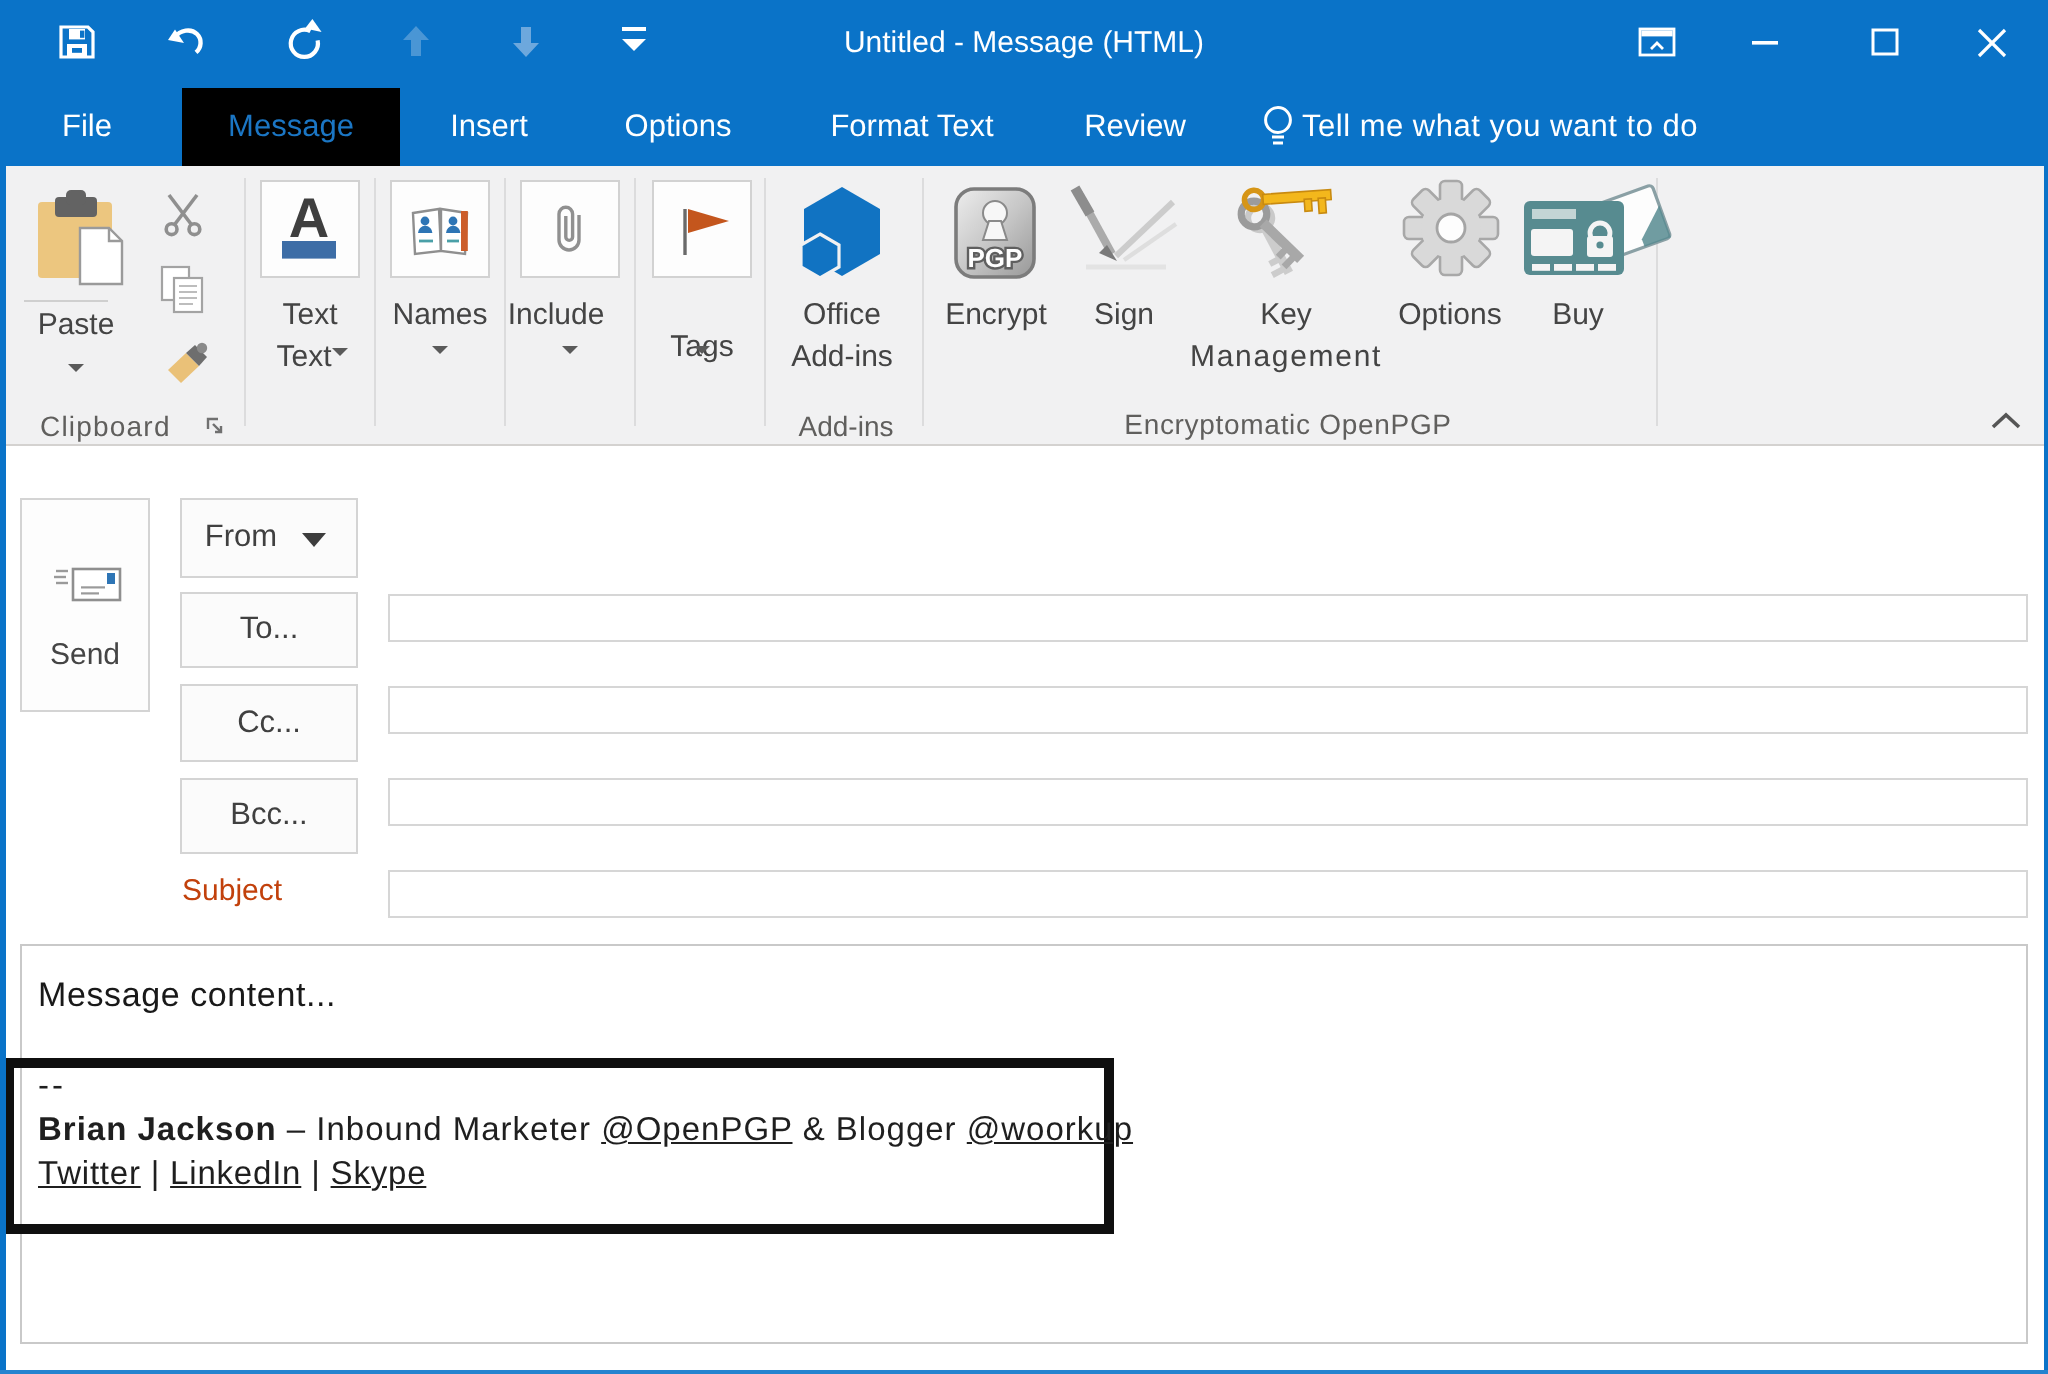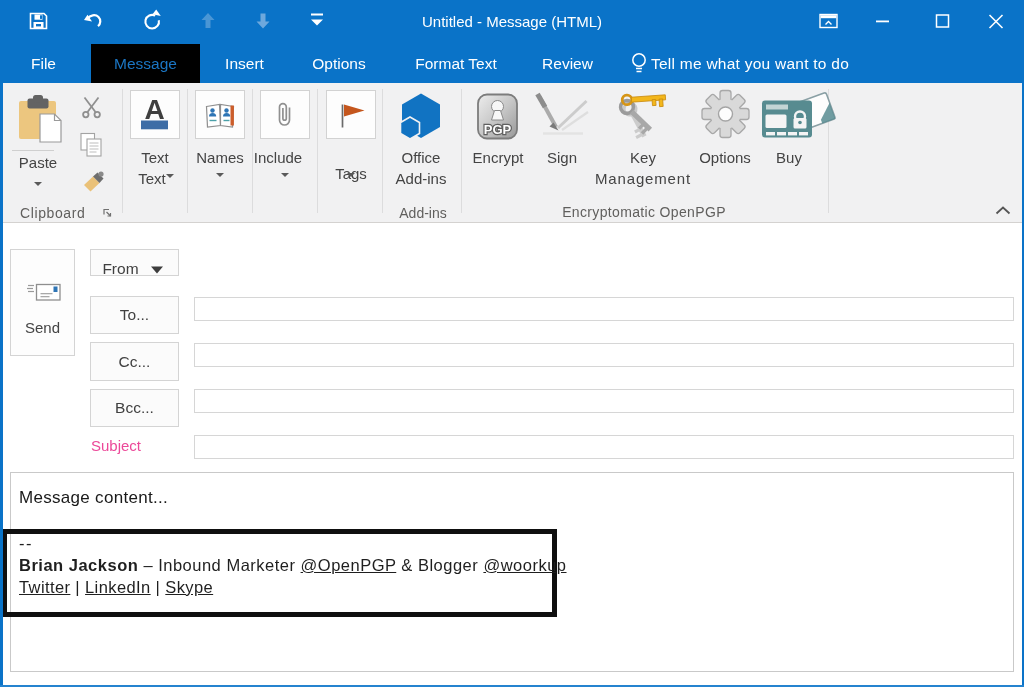--- a/index.html
+++ b/index.html
@@ -279,25 +279,25 @@
         <line x1="24" y1="27.5" x2="30" y2="27.5"></line>
         <line x1="25" y1="30.5" x2="31" y2="30.5"></line>
       </g>
       <rect x="33.5" y="23.5" width="23.5" height="15.5" fill="#fff" stroke="#8f8f8f" stroke-width="1.3"></rect>
       <rect x="50.5" y="25.5" width="4" height="5.5" fill="#2e75b5"></rect>
       <line x1="37.5" y1="32.7" x2="49.5" y2="32.7" stroke="#9a9a9a" stroke-width="1.1"></line>
       <line x1="37.5" y1="35.7" x2="46.5" y2="35.7" stroke="#9a9a9a" stroke-width="1.1"></line>
       <polygon points="148,5.5 160,5.5 154,12.5" fill="#3d3d3d"></polygon>
     </svg>
 
-    <div class="fieldbtn" style="top:26px;height:27px;line-height:38px;padding-right:28px;">From</div>
+    <div class="fieldbtn" style="top:26px;height:40px;line-height:38px;padding-right:28px;">From</div>
     <div class="fieldbtn" style="top:73px;height:38px;line-height:36px;">To...</div>
     <div class="fieldbtn" style="top:119px;height:39px;line-height:37px;">Cc...</div>
     <div class="fieldbtn" style="top:166px;height:38px;line-height:36px;">Bcc...</div>
-    <div class="abs" style="left:88px;top:214px;font-size:15px;color:#ec4899;">Subject</div>
+    <div class="abs" style="left:88px;top:214px;font-size:15px;color:#c2410c;">Subject</div>
     <div class="tfield" style="top:74px;"></div>
     <div class="tfield" style="top:120px;"></div>
     <div class="tfield" style="top:166px;"></div>
     <div class="tfield" style="top:212px;"></div>
 
     <div class="abs" style="left:7px;top:249px;width:1004px;height:200px;border:1px solid #c9c9c9;background:#fff;"></div>
     <div class="abs" style="left:16px;top:265px;font-size:17px;letter-spacing:0.3px;color:#191919;">Message content...</div>
     <div class="abs" style="left:-1px;top:306px;width:555px;height:88px;border:5px solid #0f0f0f;"></div>
     <div class="abs" style="left:16px;top:311px;font-size:16.5px;letter-spacing:1.5px;color:#1f1f1f;">--</div>
     <div class="abs" style="left:16px;top:333px;font-size:16.5px;letter-spacing:0.5px;color:#1f1f1f;white-space:nowrap;"><b>Brian Jackson</b> – Inbound Marketer <span class="lnk">@OpenPGP</span> &amp; Blogger <span class="lnk">@woorkup</span></div>

